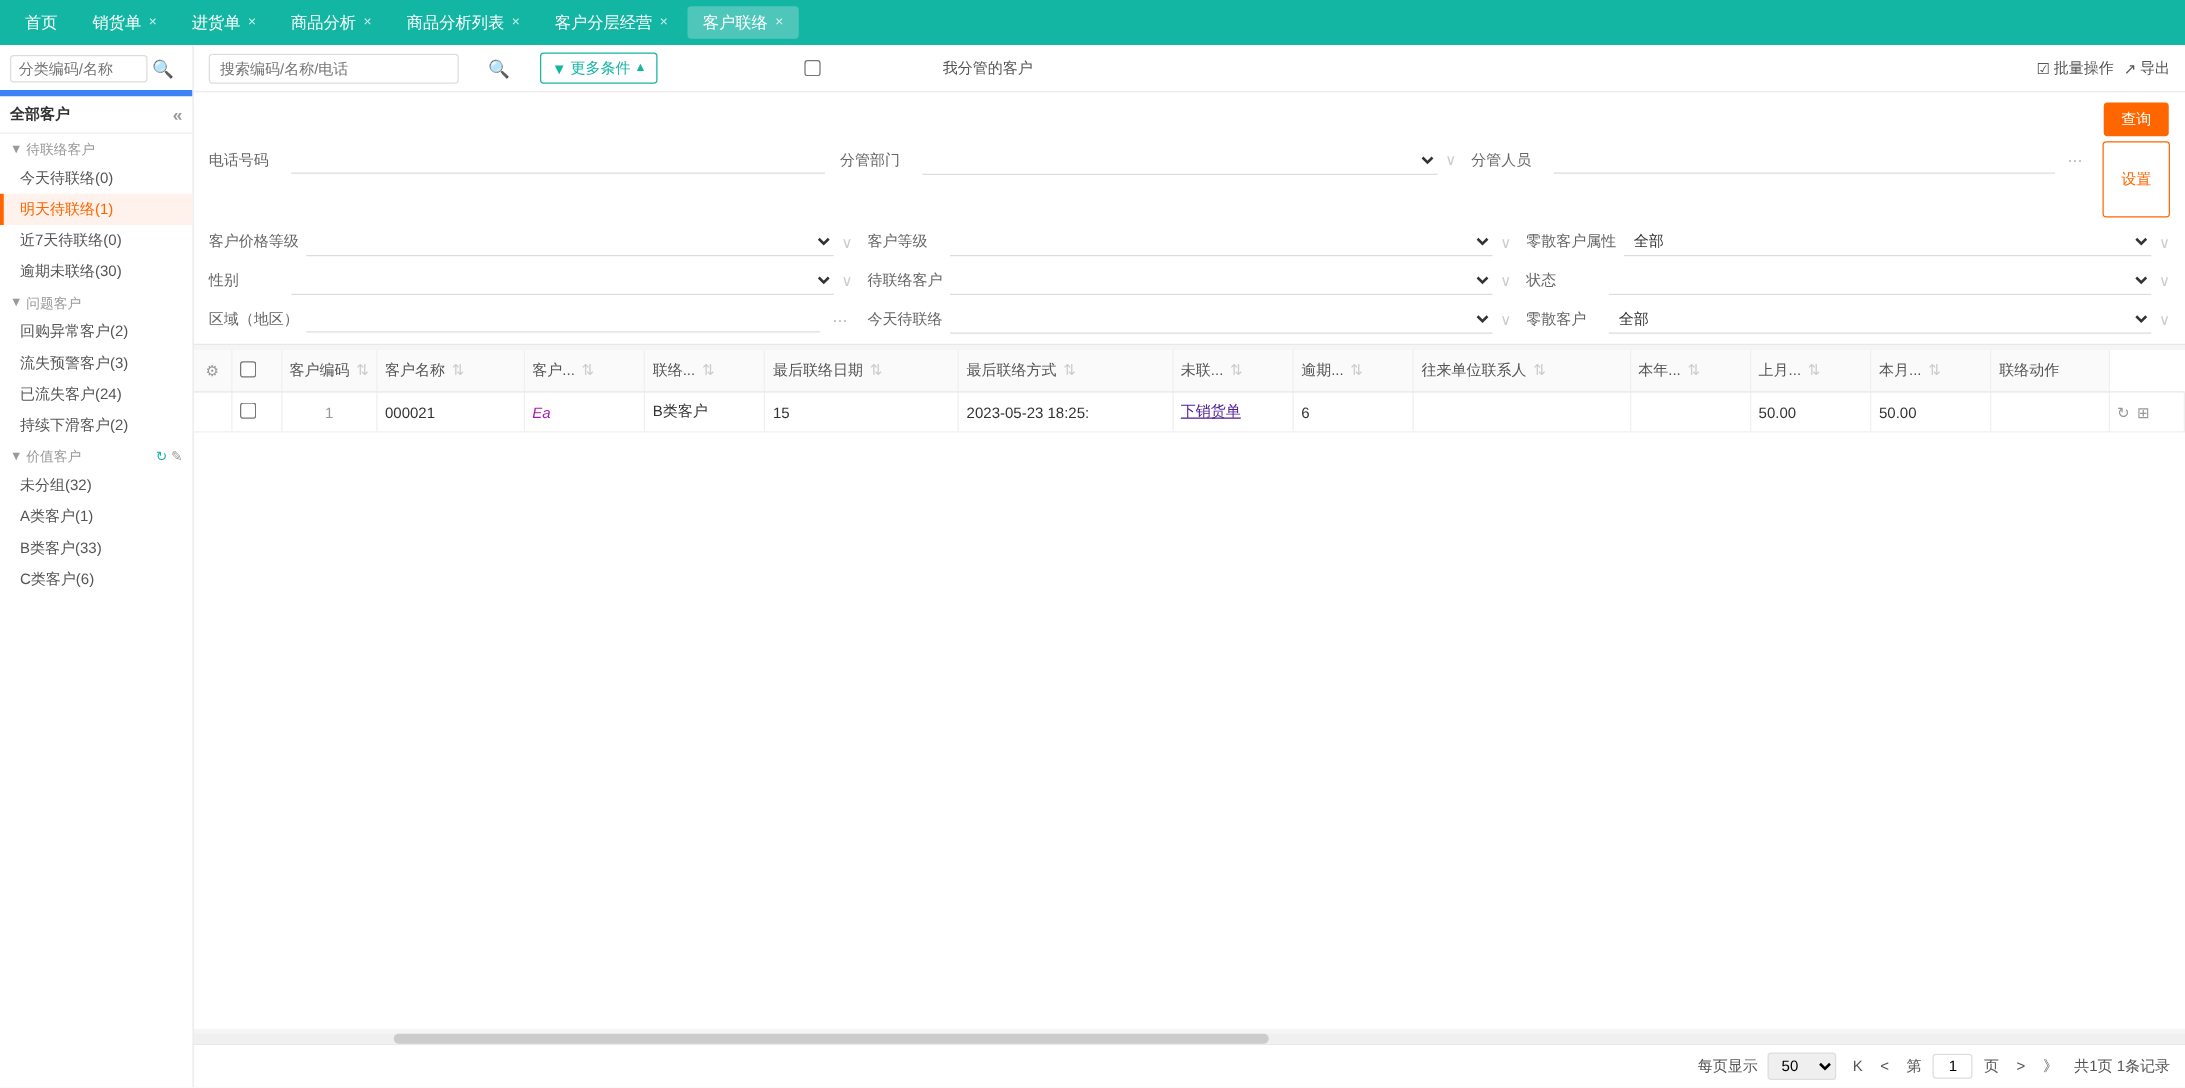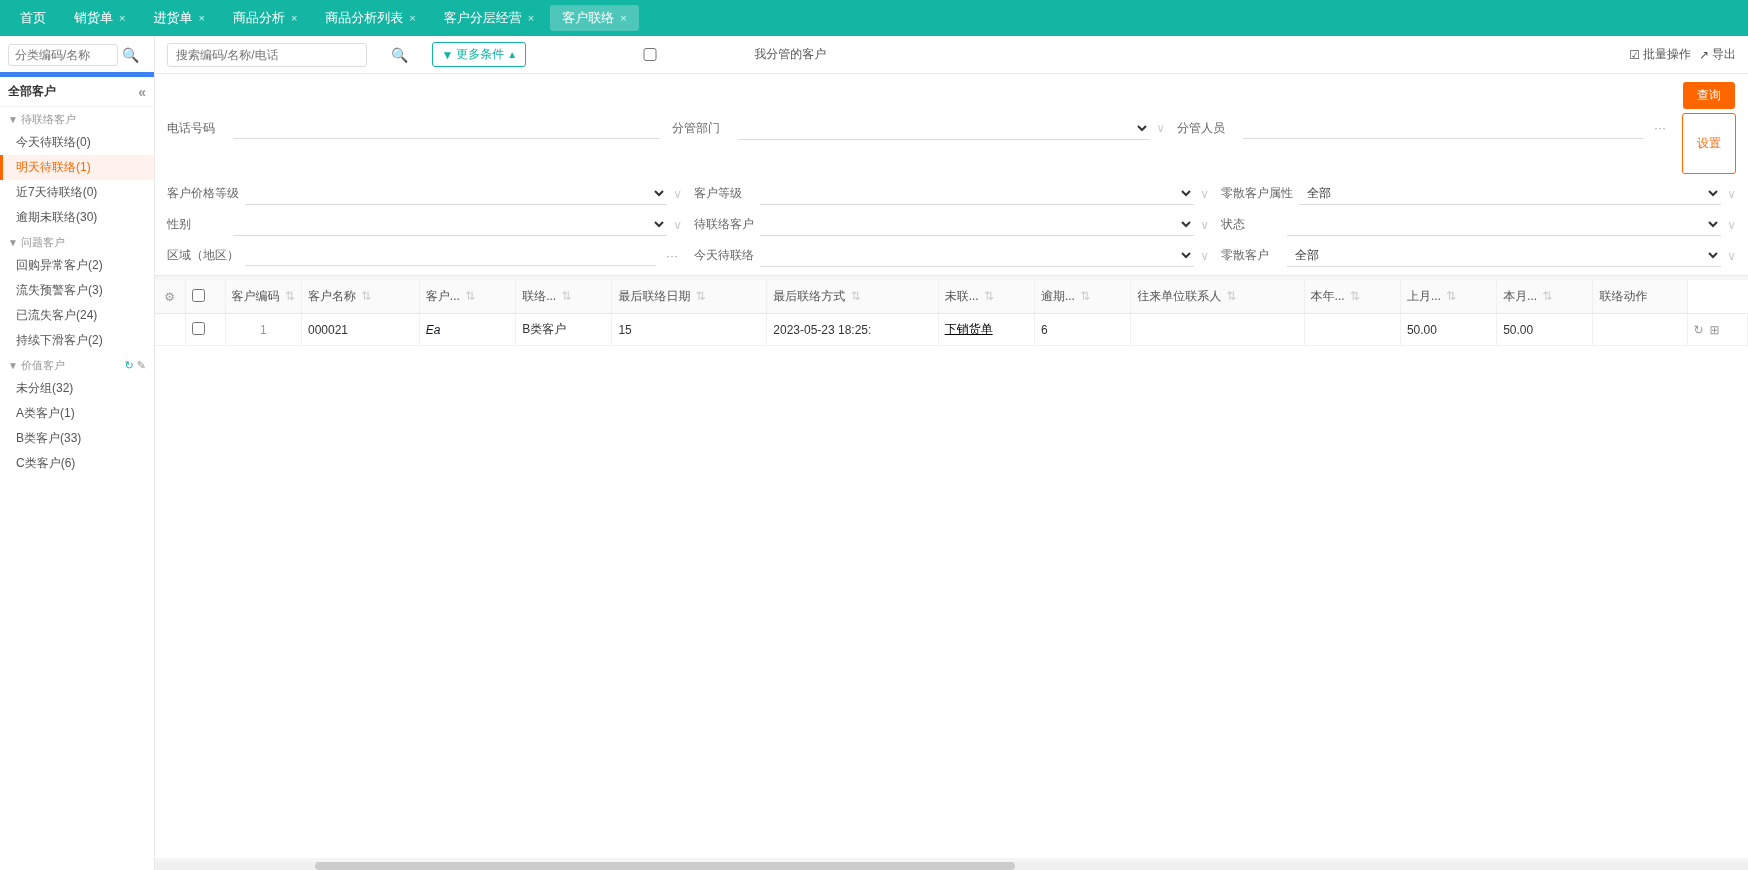--- a/index.html
+++ b/index.html
@@ -261,21 +261,21 @@
     thead th .sort-icon { color: #ccc; margin-left: 2px; }
     tbody tr {
       border-bottom: 1px solid #f0f0f0;
     }
     tbody td {
       padding: 7px 6px;
       color: #333;
       white-space: nowrap;
       border-right: 1px solid #f0f0f0;
     }
-    .link-text { color: #000000; cursor: pointer; text-decoration: underline; }
+    .link-text { color: #4c1d95; cursor: pointer; text-decoration: underline; }
     .action-icons { display: flex; gap: 6px; color: #999; cursor: pointer; }
     .gear-col { width: 30px; text-align: center; color: #999; cursor: pointer; }
     .num-col { width: 30px; text-align: center; color: #999; }
 
     
     .table-footer {
       background: #fff;
       border-top: 1px solid #e8e8e8;
       padding: 6px 12px;
       display: flex;
@@ -518,21 +518,21 @@
             <th><span>本月...</span> <span class="sort-icon">⇅</span></th>
             <th><span>联络动作</span></th>
           </tr>
         </thead>
         <tbody>
           <tr>
             <td class="gear-col"></td>
             <td><input type="checkbox" style=""></td>
             <td class="num-col">1</td>
             <td>000021</td>
-            <td style="color:#0f172a;font-style:italic;">
+            <td style="color:#a21caf;font-style:italic;">
               <span>Ea</span>
             </td>
             <td>B类客户</td>
             <td>15</td>
             <td>2023-05-23 18:25:</td>
             <td><span class="link-text">下销货单</span></td>
             <td>6</td>
             <td></td>
             <td style="color:#999;">
               <span></span>
@@ -548,14 +548,32 @@
             </td>
           </tr>
         </tbody>
       </table>
     </div>
 
     <div class="scrollbar-area">
       <div class="scrollbar-thumb"></div>
     </div>
 
+    <div class="table-footer">
+      <span>每页显示</span>
+      <select class="footer-select">
+        <option>50</option>
+        <option>20</option>
+        <option>100</option>
+      </select>
+      <div class="page-nav">
+        <span>K</span>
+        <span>&lt;</span>
+        <span>第</span>
+        <input type="text" class="page-input" value="1" style="">
+        <span>页</span>
+        <span>&gt;</span>
+        <span>》</span>
+      </div>
+      <span>共1页 1条记录</span>
+    </div>
   </div>
 </div>
 
 </body></html>

